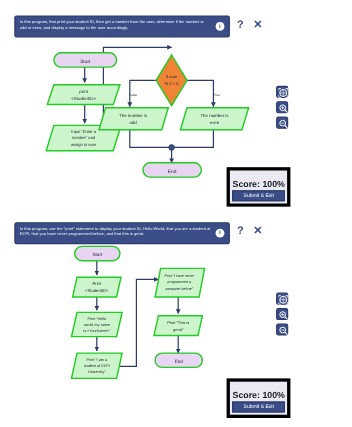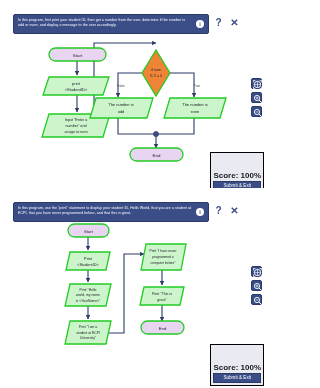--- a/index.html
+++ b/index.html
@@ -51,21 +51,21 @@
   #toolcol-1 { top:78px; }
   #toolcol-2 { top:266px; }
   .tool-btn {
     width:11px; height:11px;
     background:#3b4d86; border:1px solid #2b3a68; border-radius:2px;
     position:relative;
   }
   .tool-btn svg { position:absolute; left:1px; top:1px; }
 
   
-  .scorebox { position:absolute; right:36px; background:#e9eaf2; border:1px solid #000000; padding:18px 2px 2px 2px; }
+  .scorebox { position:absolute; right:36px; background:#e9eaf2; border:3px solid #000000; padding:8px 2px 2px 2px; }
   #scorebox-1 { top:152px; }
   #scorebox-2 { top:344px; }
   .score-text { color:#18181f; font-size:8px; font-weight:bold; line-height:9px; white-space:nowrap; }
   .submit-btn {
     margin-top:1px; background:#3b4d86; border:1px solid #2b3a68;
     color:#ffffff; font-size:4.6px; text-align:center;
     padding:1.5px 2px; line-height:1; white-space:nowrap;
   }
 
   

